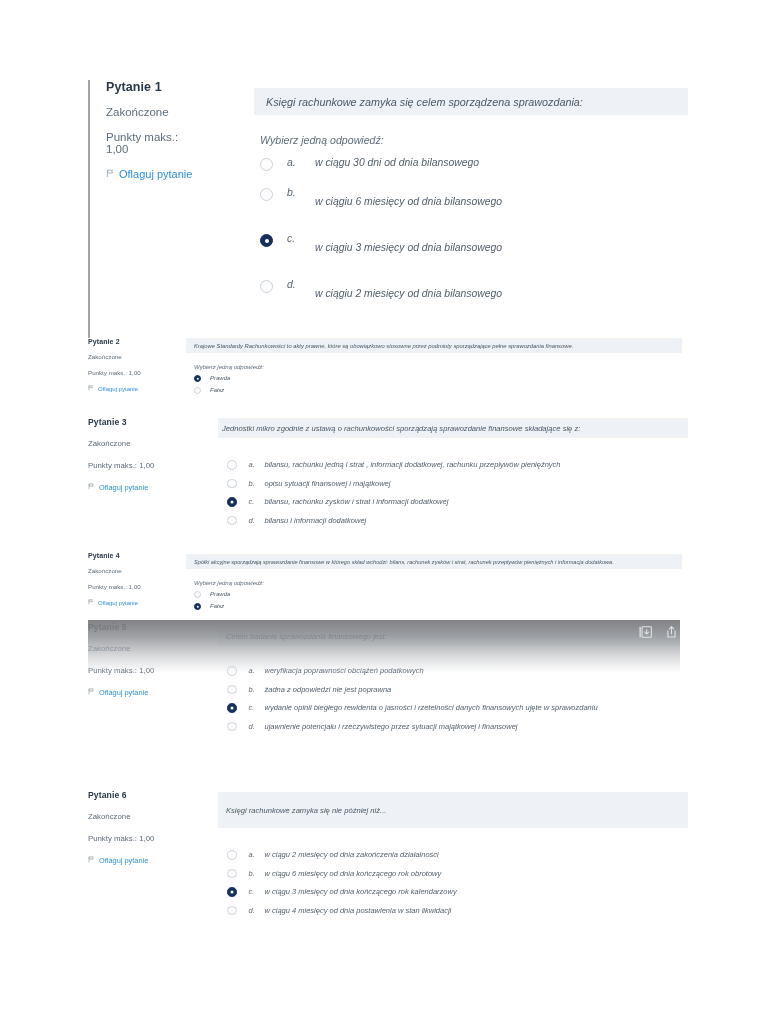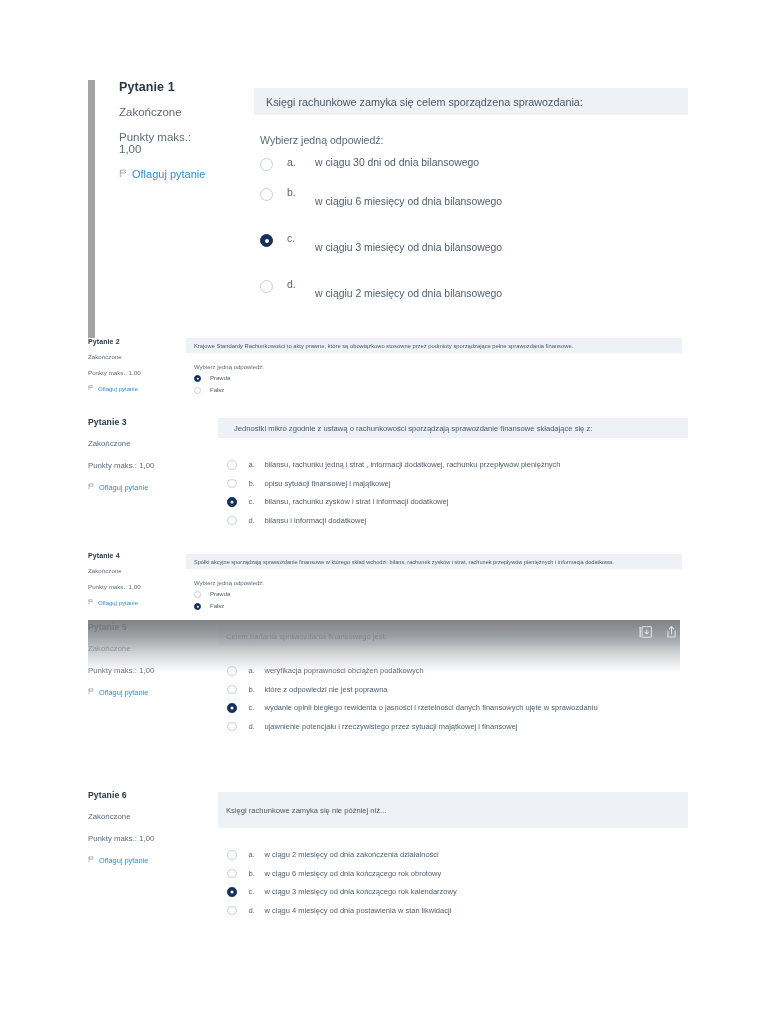--- a/index.html
+++ b/index.html
@@ -23,22 +23,22 @@
 
   
   .qblock {
     position: absolute;
     display: flex;
     align-items: flex-start;
   }
   .qinfo {
     flex: 0 0 auto;
     box-sizing: border-box;
-    border-left: 7px solid #a3a3a3;
-    padding-left: 24px;
+    border-left: 2px solid #a3a3a3;
+    padding-left: 16px;
   }
   .qno {
     font-weight: bold;
     color: #28384a;
     letter-spacing: .1px;
   }
   .qstate, .qpoints {
     color: #5c6b7a;
   }
   .qflag {
@@ -48,21 +48,21 @@
     gap: 4px;
     white-space: nowrap;
     cursor: pointer;
   }
   .flag-ico {
     display: inline-block;
     color: #9aa6b2;
     line-height: 1;
   }
 
-  .qmain { flex: 1 1 auto; position: relative; }
+  .qmain { flex: 1 1 auto; position: relative; font-style: italic; }
 
   .qtext {
     background: #eef2f6;
     color: #4a5765;
     box-sizing: border-box;
     display: flex;
     align-items: center;
   }
   .prompt { color: #5c6b7a; }
 
@@ -128,21 +128,21 @@
   #q2 .atext  { font-size: 6px; margin-left: 9px; }
 
   
   #q3 { left: 88px; top: 417px; width: 600px; }
   #q3 .qinfo { width: 117px; min-height: 120px; padding-left: 0; border-left: none; }
   #q3 .qno    { font-size: 8.6px; margin-bottom: 12px; }
   #q3 .qstate { font-size: 7.8px; margin-bottom: 13px; }
   #q3 .qpoints{ font-size: 7.8px; margin-bottom: 13px; }
   #q3 .qflag  { font-size: 7.4px; }
   #q3 .qmain  { padding-left: 13px; }
-  #q3 .qtext  { height: 20px; padding: 0 16px; font-size: 7.6px; margin-top: 1px; }
+  #q3 .qtext  { height: 20px; padding: 0 4px; font-size: 7.6px; margin-top: 1px; }
   #q3 .ans    { margin-bottom: 9px; }
   #q3 .radio  { width: 9.5px; height: 9.5px; margin: 0 0 0 9px; }
   #q3 .radio.on::after { width: 3px; height: 3px; }
   #q3 .alabel { width: 16px; margin-left: 12px; font-size: 7.5px; }
   #q3 .atext  { font-size: 7.5px; }
   #q3 .answers { margin-top: 22px; }
 
   
   #q4 { left: 88px; top: 552px; width: 594px; }
   #q4 .qinfo { width: 98px; min-height: 60px; padding-left: 0; border-left: none; }
@@ -390,21 +390,21 @@
       <div class="qtext">Celem badania sprawozdania finansowego jest:</div>
       <div class="answers">
         <div class="ans">
           <span class="radio"></span>
           <span class="alabel">a.</span>
           <span class="atext">weryfikacja poprawności obciążeń podatkowych</span>
         </div>
         <div class="ans">
           <span class="radio"></span>
           <span class="alabel">b.</span>
-          <span class="atext"> które z odpowiedzi nie jest poprawna</span>
+          <span class="atext"> żadna z odpowiedzi nie jest poprawna</span>
         </div>
         <div class="ans">
           <span class="radio on"></span>
           <span class="alabel">c.</span>
           <span class="atext">wydanie opinii biegłego rewidenta o jasności i rzetelności danych finansowych ujęte w sprawozdaniu</span>
         </div>
         <div class="ans">
           <span class="radio"></span>
           <span class="alabel">d.</span>
           <span class="atext">ujawnienie potencjału i rzeczywistego przez sytuacji majątkowej i finansowej</span>

